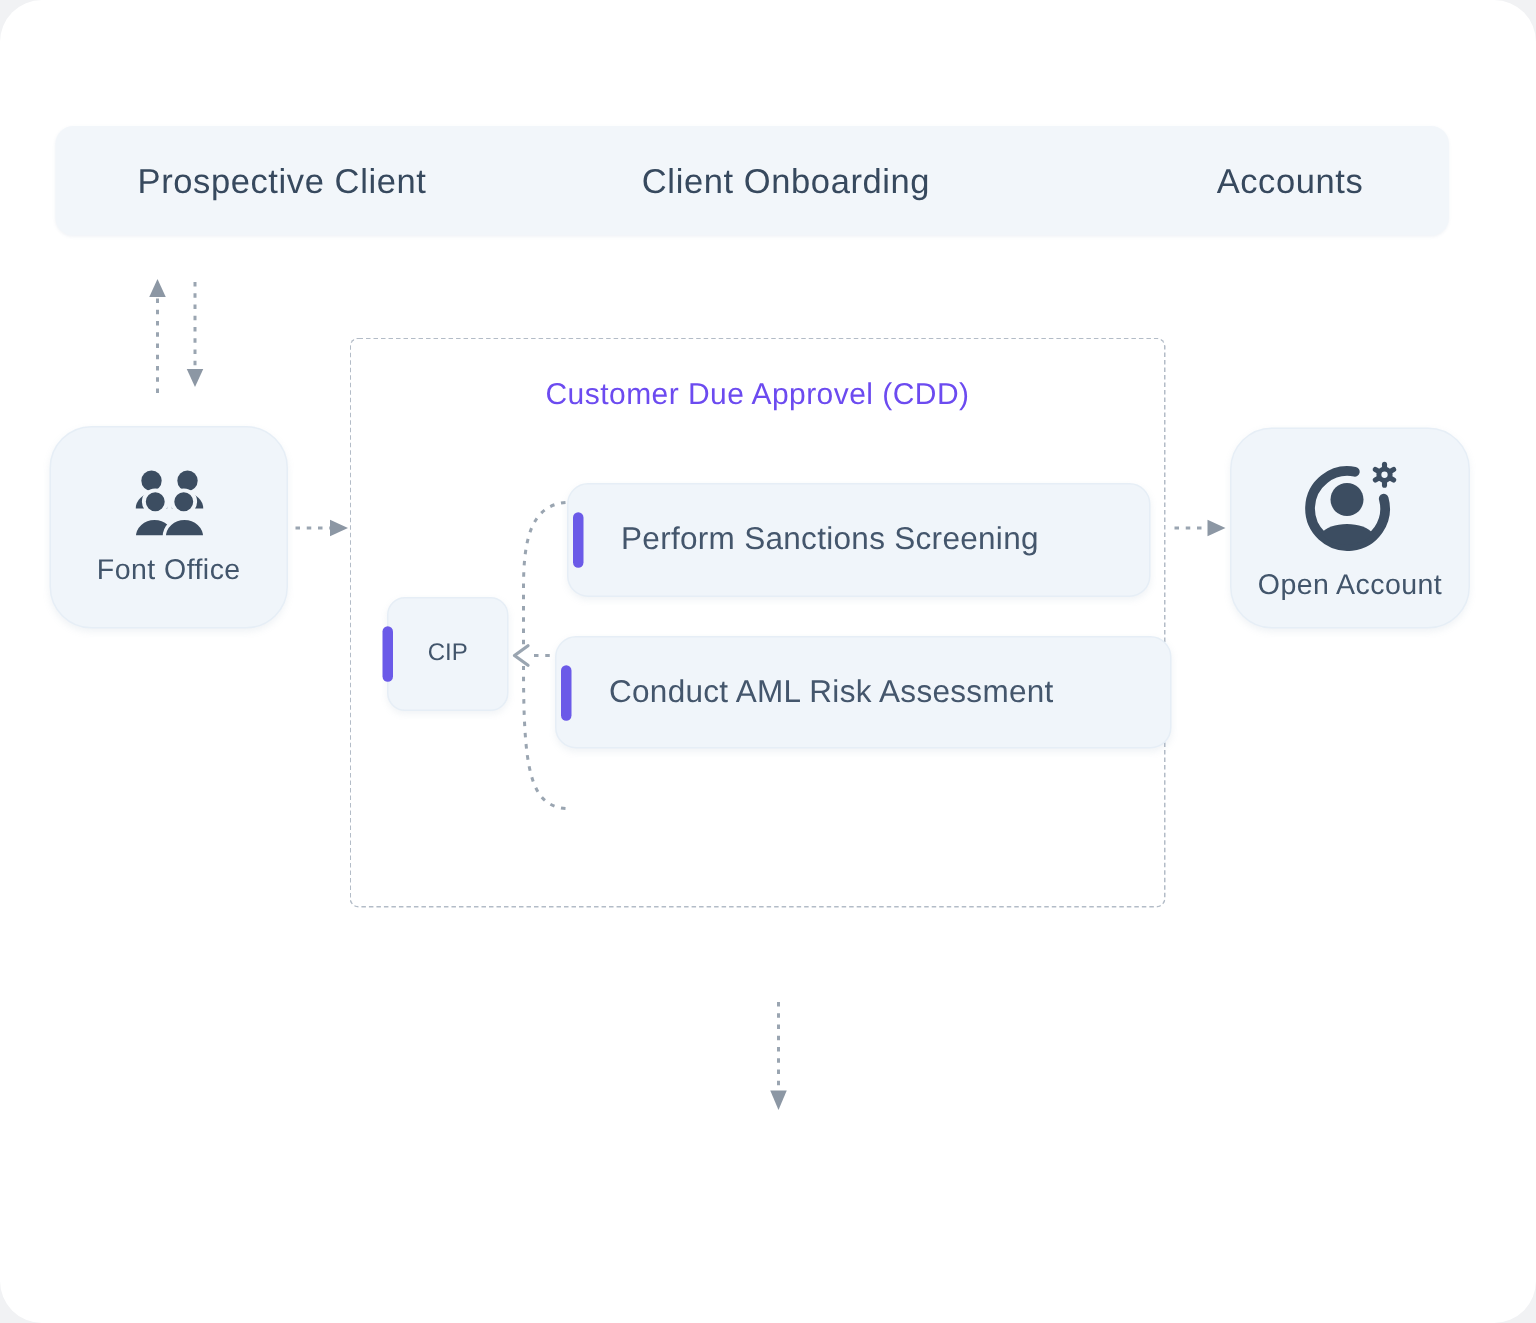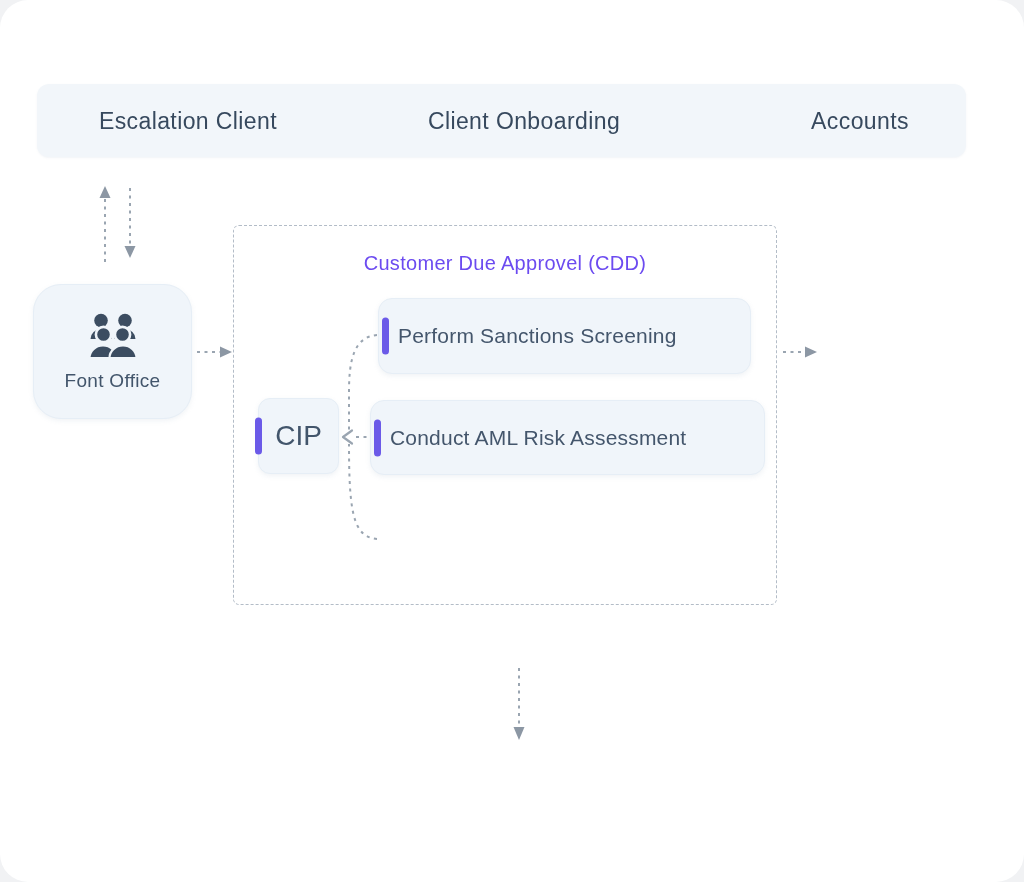--- a/index.html
+++ b/index.html
@@ -36,34 +36,34 @@
 
   .cdd-container{
     position:absolute;left:233px;top:225px;width:542px;height:378px;
     border:1.6px dashed #b3bcc7;border-radius:6px;background:transparent;
   }
   .cdd-title{
     position:absolute;top:26px;left:0;width:100%;text-align:center;
     font-size:20px;font-weight:500;letter-spacing:.3px;color:#6c4bf0;white-space:nowrap;
   }
 
-  .task{border-radius:14px;justify-content:flex-start;padding-left:19px;}
+  .task{border-radius:14px;justify-content:flex-start;padding-left:35px;margin-top:24px;}
   .task .task-label{font-size:21px;font-weight:500;letter-spacing:.2px;color:#44566c;white-space:nowrap;}
   .accent{
     position:absolute;top:50%;transform:translateY(-50%);
     width:7px;height:37px;border-radius:4px;background:#6b5ae8;
   }
   .task .accent{left:3px;}
   .task-1{left:378px;top:298px;width:352px;height:74px;}
   .task-2{left:370px;top:400px;width:374px;height:73px;}
   .task-3{left:378px;top:503px;width:232px;height:72px;}
 
   .cip{left:258px;top:398px;width:79px;height:74px;border-radius:12px;}
   .cip .accent{left:-4px;}
-  .cip .task-label{font-size:28px;}
+  .cip .task-label{font-size:16px;}
 
   .escalation-label{
     position:absolute;left:491px;top:626px;transform:translateX(-50%);
     font-size:21px;font-weight:500;letter-spacing:.2px;color:#44566c;white-space:nowrap;
   }
 
   .edd-box{left:338px;top:752px;width:380px;height:72px;border-radius:12px;}
   .edd-box .task-label{font-size:21px;}
 
   .icon-slate{color:#3c4d61;}
@@ -90,21 +90,21 @@
     <path class="dash" d="M 377 335 C 353 337 349 362 349 392 L 349 430"></path>
     <path class="dash" d="M 356 437 L 377 437"></path>
     <path class="dash" d="M 377 539 C 353 537 349 512 349 444"></path>
     <path class="chev" d="M 352 430.5 L 343 437 L 352 443.5"></path>
 
     <path class="dash" d="M 519 668 L 519 727"></path>
     <path class="head" d="M 519 740 L 513.5 727 L 524.5 727 Z"></path>
   </svg>
 
   <div class="stage-bar">
-    <span class="stage-label" style="left:151px">Escalation Client</span>
+    <span class="stage-label" style="left:151px">Prospective Client</span>
     <span class="stage-label" style="left:487px">Client Onboarding</span>
     <span class="stage-label" style="left:823px">Accounts</span>
   </div>
 
   <div class="node node-col front-office">
     <svg width="52" height="47" viewBox="0 0 52 47" class="icon-slate" aria-hidden="true">
       <g fill="#3c4d61">
         <circle cx="14" cy="8.5" r="6.8"></circle>
         <path d="M3.5 27 a10.5 10 0 0 1 21 0 Z"></path>
         <circle cx="38" cy="8.5" r="6.8"></circle>
@@ -129,16 +129,37 @@
 
   <div class="node task task-1">
     <span class="accent"></span>
     <span class="task-label">Perform Sanctions Screening</span>
   </div>
   <div class="node task task-2">
     <span class="accent"></span>
     <span class="task-label">Conduct AML Risk Assessment</span>
   </div>
 
+  <div class="node node-col open-account">
+    <svg width="68" height="66" viewBox="0 0 68 66" aria-hidden="true">
+
+      <path d="M 37.2 11.5 A 25 25 0 1 0 56.5 29.5" fill="none" stroke="#3c4d61" stroke-width="6.5" stroke-linecap="round"></path>
+
+      <circle cx="32" cy="30" r="11" fill="#3c4d61"></circle>
+
+      <path d="M 14.5 53 C 20 44 44 44 49.5 53 A 25 25 0 0 1 14.5 53 Z" fill="#3c4d61"></path>
+
+      <g>
+        <g stroke="#3c4d61" stroke-width="3.4" stroke-linecap="round">
+          <line x1="57" y1="6.5" x2="57" y2="20.5"></line>
+          <line x1="50.9" y1="10" x2="63.1" y2="17"></line>
+          <line x1="50.9" y1="17" x2="63.1" y2="10"></line>
+        </g>
+        <circle cx="57" cy="13.5" r="5.4" fill="#3c4d61"></circle>
+        <circle cx="57" cy="13.5" r="2.1" fill="#f0f5fa"></circle>
+      </g>
+    </svg>
+    <div class="node-label">Open Account</div>
+  </div>
 
 
 
 </div>
 
 </body></html>

